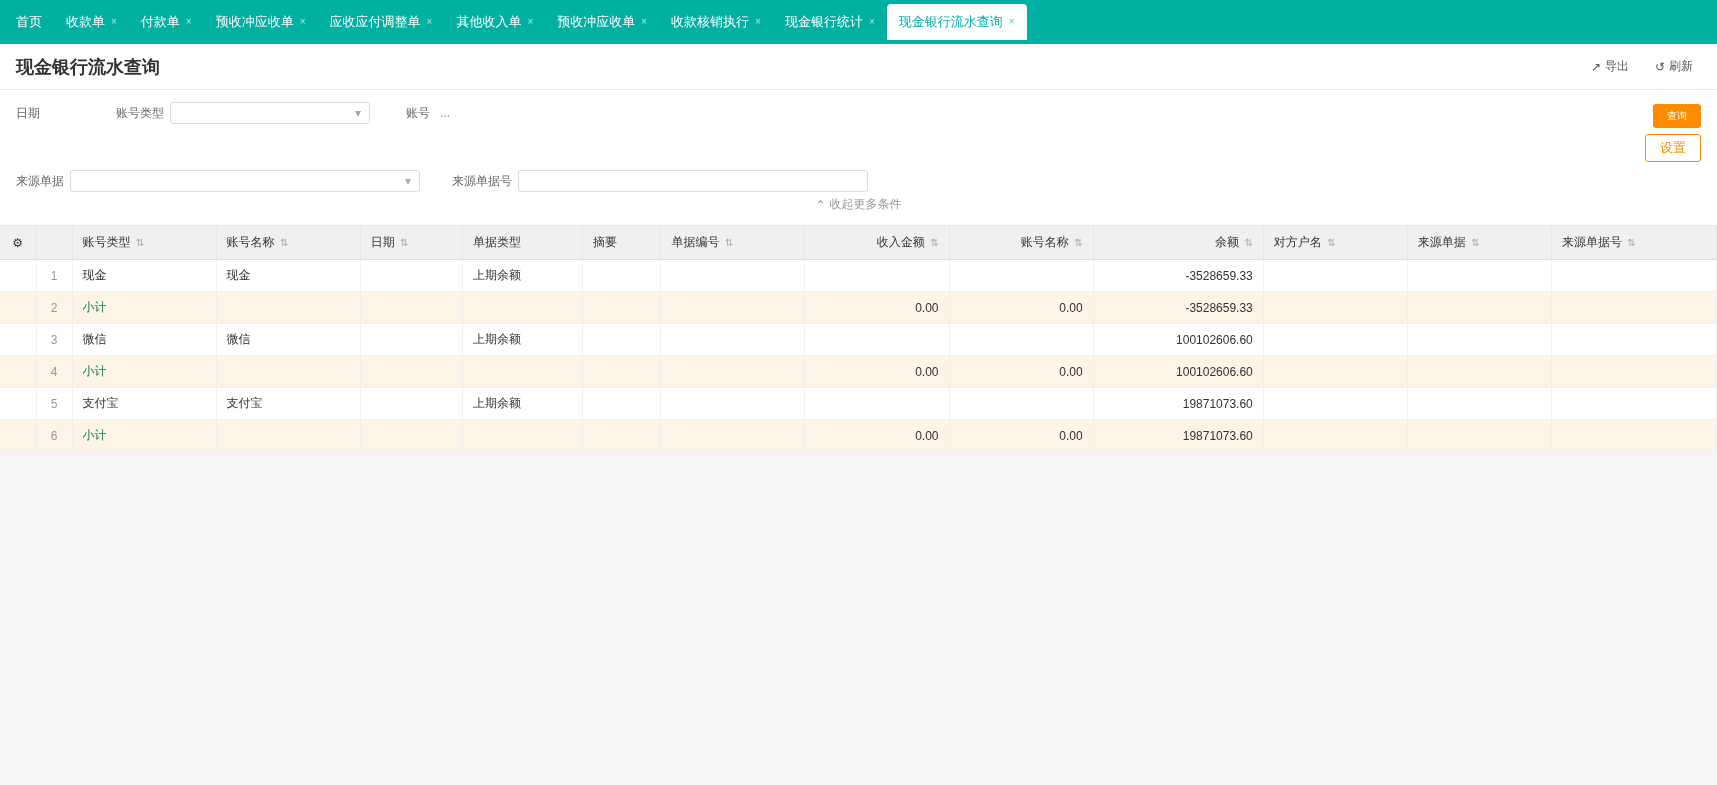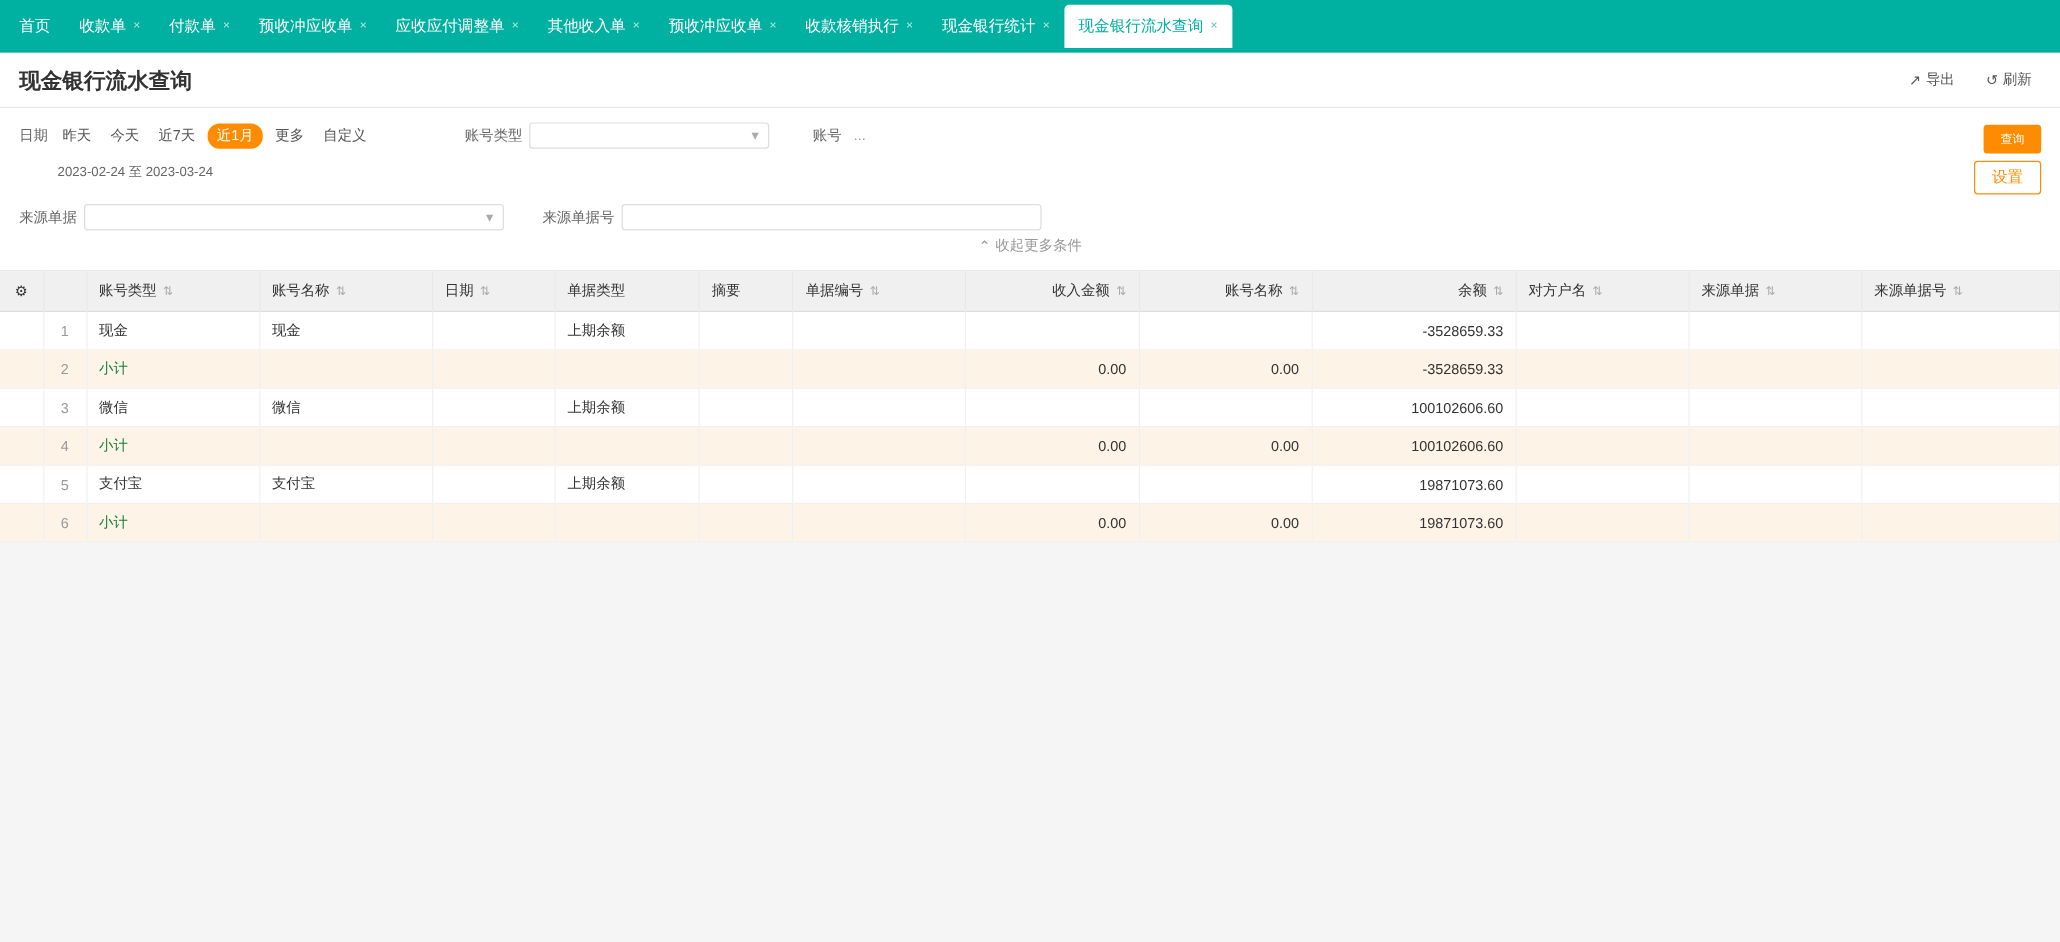--- a/index.html
+++ b/index.html
@@ -298,45 +298,34 @@
 </div>
 
 <div class="filter-area">
 
   <div style="display:flex; align-items:flex-start; justify-content:space-between;">
     <div style="display:flex; flex-direction:column; gap:4px;">
 
       <div class="filter-row">
         <div class="filter-group">
           <span class="filter-label">日期</span>
-          <div class="date-btns">
-            <span class="date-btn">昨天</span>
-            <span class="date-btn">今天</span>
-            <span class="date-btn">近7天</span>
-            <span class="date-btn active">近1月</span>
-            <span class="date-btn">更多</span>
-            <span class="date-btn">自定义</span>
-          </div>
         </div>
         <div class="filter-group" style="margin-left:60px;">
           <span class="filter-label">账号类型</span>
           <div class="filter-select" style="min-width:200px;">
             <span></span>
             <span style="color:#aaa;">▾</span>
           </div>
         </div>
         <div class="filter-group" style="margin-left:20px;">
           <span class="filter-label">账号</span>
           <span class="filter-dots">...</span>
         </div>
       </div>
 
-      <div style="margin-left:28px;">
-        <span class="date-range">2023-02-24 至 2023-03-24</span>
-      </div>
     </div>
 
     <div style="display:flex; flex-direction:column; gap:6px; align-items:flex-end; padding-top:2px;">
       <button class="btn-query">查询</button>
       <button class="btn-settings">设置</button>
     </div>
   </div>
 
   <div class="filter-row2" style="margin-top:8px;">
     <div class="filter-group">

